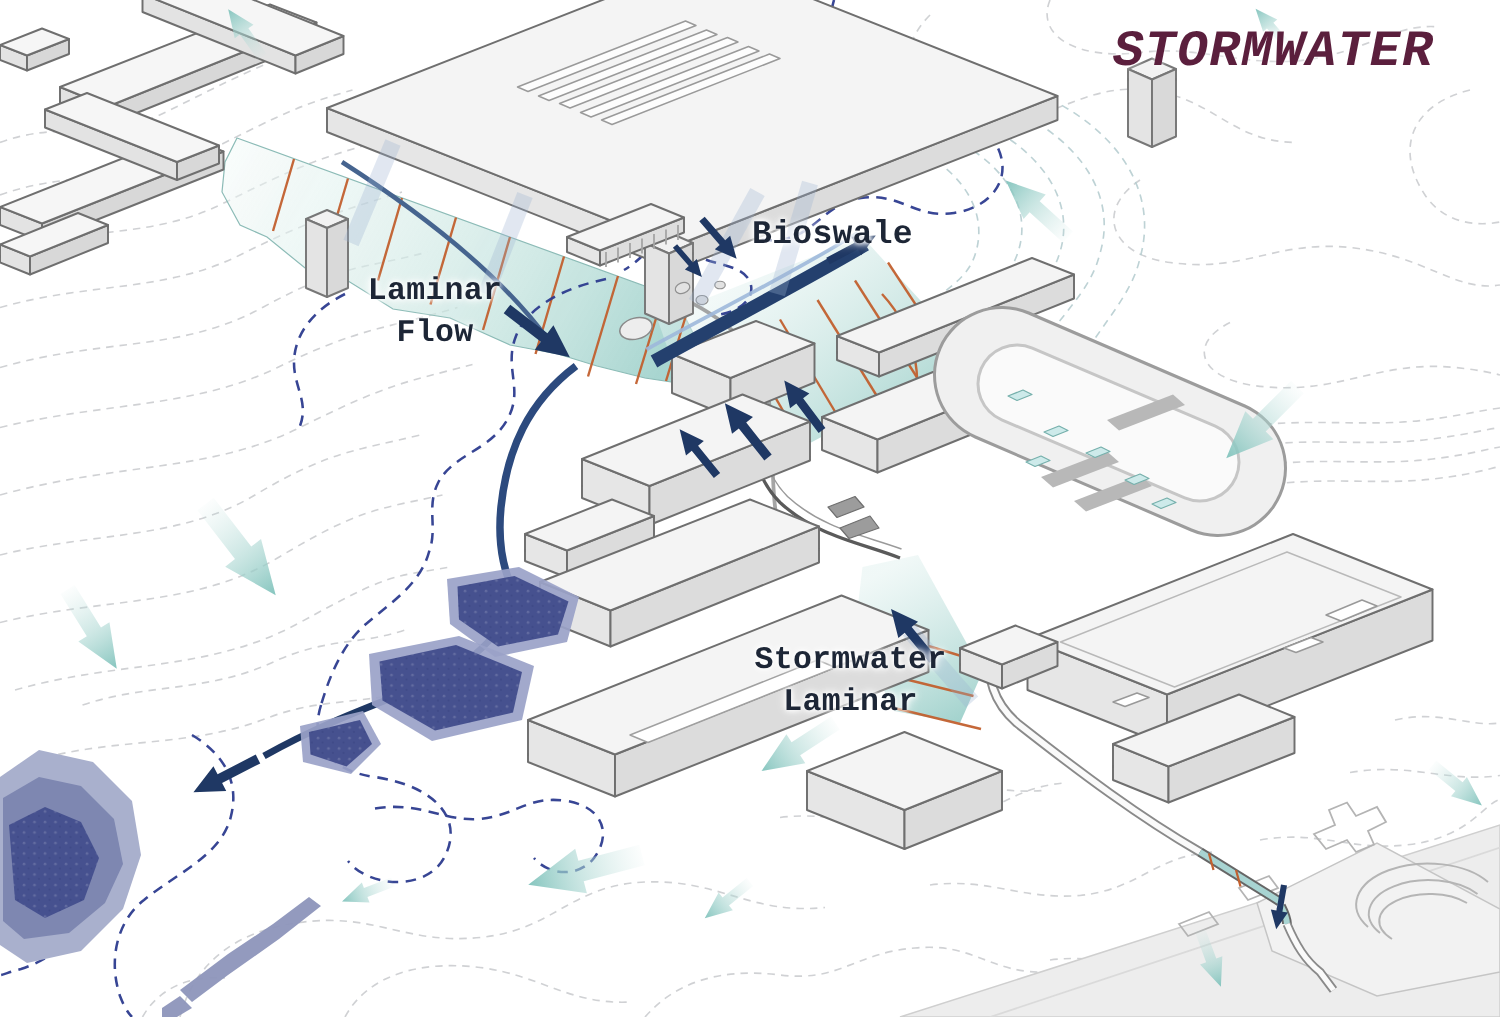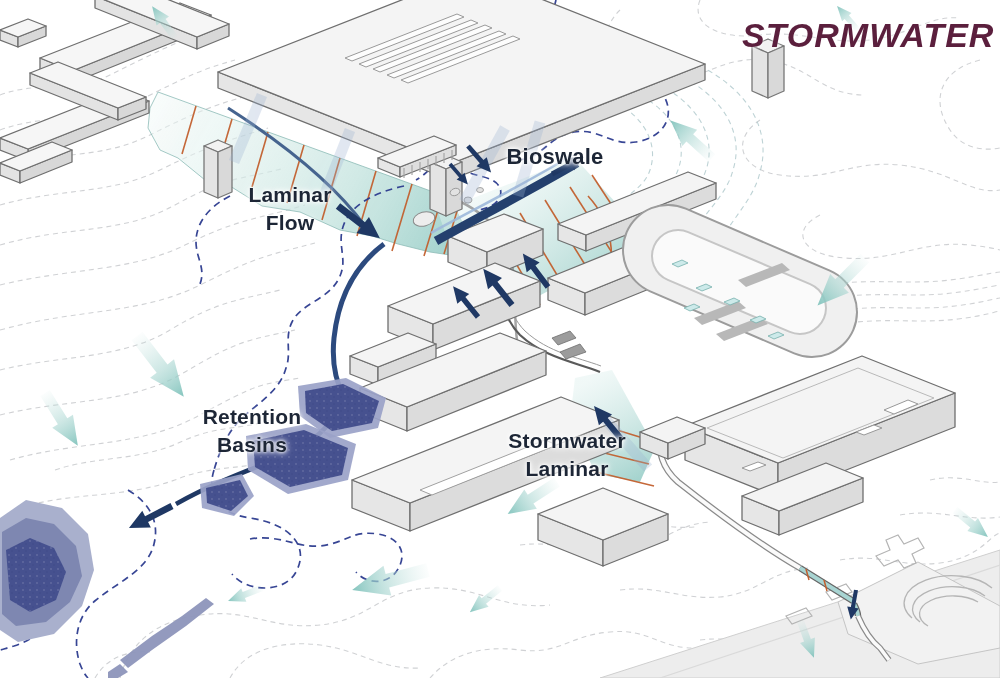--- a/index.html
+++ b/index.html
@@ -1,17 +1,17 @@
 <!DOCTYPE html>
 <html><head>
 <meta charset="utf-8">
 <style>
   html,body{margin:0;padding:0;background:#fff;}
   .canvas{position:relative;width:1000px;height:678px;background:#ffffff;overflow:hidden;
-          font-family:Liberation Sans, sans-serif;}
+          font-family:Liberation Mono, monospace;}
   .canvas svg{position:absolute;left:0;top:0;}
   .map-title{position:absolute;left:742px;top:16px;width:210px;text-align:right;
              color:#5b1f3d;font-style:italic;font-weight:800;font-size:34px;letter-spacing:1px;
              text-shadow:0 0 4px #fff;}
   .map-label{position:absolute;color:#1d2636;font-weight:700;font-size:21px;line-height:1.32;
              text-align:center;letter-spacing:.2px;
              text-shadow:0 0 3px #fff,0 0 5px #fff,0 0 8px #fff;}
   .lbl-bioswale{left:500px;top:142px;width:110px;font-size:22px;}
   .lbl-laminar{left:238px;top:181px;width:104px;}
   .lbl-retention{left:183px;top:403px;width:138px;}
@@ -387,22 +387,18 @@
 
 <div class="map-label lbl-bioswale">
   <span>Bioswale</span>
 </div>
 
 <div class="map-label lbl-laminar">
   <div>Laminar</div>
   <div>Flow</div>
 </div>
 
-<div class="map-label lbl-retention">
-  <div>Retention</div>
-  <div>Basins</div>
-</div>
 
 <div class="map-label lbl-garden">
   <div>Stormwater</div>
   <div>Laminar</div>
 </div>
 </div>
 
 </body></html>

